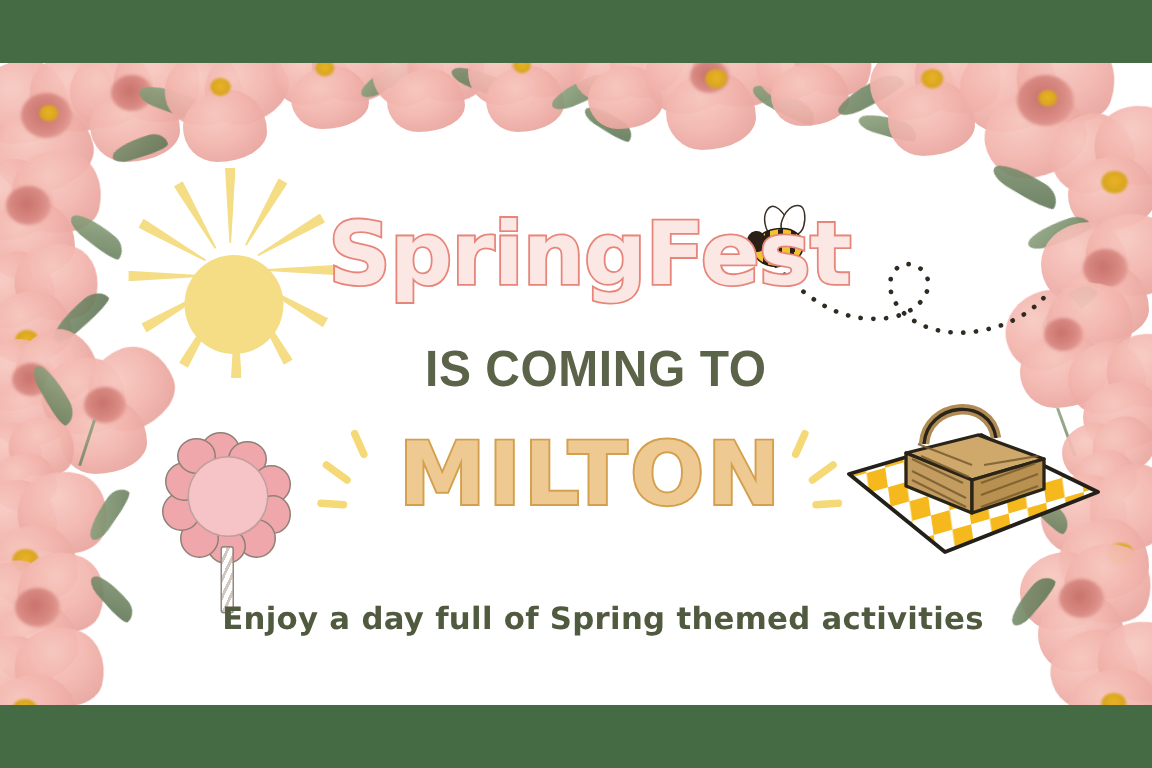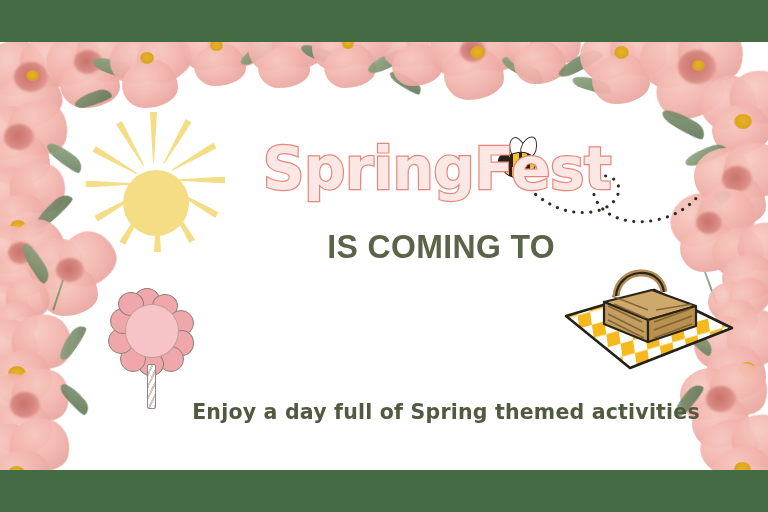--- a/index.html
+++ b/index.html
@@ -111,21 +111,21 @@
   #bee .wing.w2{ left:25px; top:-2px; transform:rotate(14deg); }
 
   #trail{ position:absolute; left:500px; top:108px; width:200px; height:90px; }
   #trail svg{ width:100%; height:100%; overflow:visible; }
 
   
   #picnic{ position:absolute; left:556px; top:212px; width:180px; height:122px; }
   #picnic svg{ width:100%; height:100%; overflow:visible; }
 
   
-  #content{ position:absolute; left:0; top:0; width:700px; height:428px;margin-left:44px; }
+  #content{ position:absolute; left:0; top:0; width:700px; height:428px; }
 
   #springfest{
     position:absolute; left:0; top:98px; width:768px; text-align:center;
     font-family:"DejaVu Sans", sans-serif;
     font-size:58px; font-weight:bold; letter-spacing:-.5px;
     color:#fbe7e3;
     -webkit-text-stroke:2.4px #e8857a;
     paint-order:stroke fill;
     line-height:1;
     transform:translateX(9px);
@@ -445,16 +445,28 @@
       </g>
     </svg>
   </div>
 
   <div id="content">
 
     <div id="springfest">SpringFest</div>
 
     <div id="coming">IS COMING TO</div>
 
+    <div id="milton-wrap">
+
+      <span class="spark" style="left:237px;top:8px;width:5px;height:20px;transform:rotate(-24deg);"></span>
+      <span class="spark" style="left:222px;top:26px;width:5px;height:22px;transform:rotate(-54deg);"></span>
+      <span class="spark" style="left:219px;top:48px;width:5px;height:20px;transform:rotate(-86deg);"></span>
+
+      <span class="spark" style="left:531px;top:8px;width:5px;height:20px;transform:rotate(24deg);"></span>
+      <span class="spark" style="left:546px;top:26px;width:5px;height:22px;transform:rotate(54deg);"></span>
+      <span class="spark" style="left:549px;top:48px;width:5px;height:20px;transform:rotate(86deg);"></span>
+
+      <div id="milton">MILTON</div>
+    </div>
 
     <div id="tagline">Enjoy a day full of Spring themed activities</div>
   </div>
 </div>
 
 </body></html>

